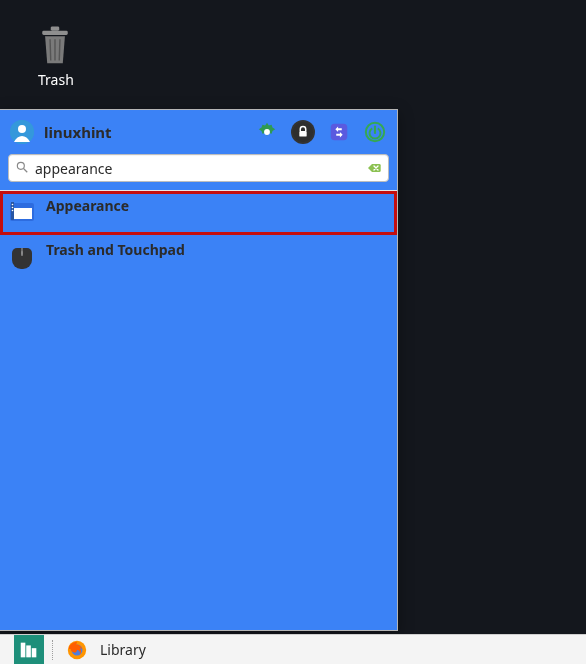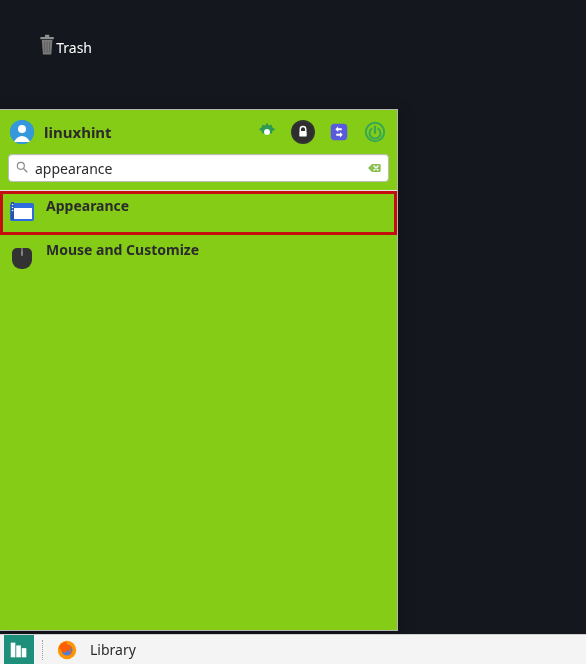--- a/index.html
+++ b/index.html
@@ -13,22 +13,22 @@
       position: relative;
       overflow: hidden;
     }
 
     
     .desktop-icon {
       position: absolute;
       top: 24px;
       left: 38px;
       display: flex;
-      flex-direction: row;
-      align-items: center;
+      flex-direction: column;
+      align-items: flex-start;
       width: 54px;
       cursor: pointer;
     }
     .desktop-icon .trash-icon {
       width: 34px;
       height: 42px;
       display: flex;
       align-items: center;
       justify-content: center;
     }
@@ -38,21 +38,21 @@
       margin-top: 4px;
     }
 
     
     .menu {
       position: absolute;
       top: 109px;
       left: 0;
       width: 398px;
       height: 522px;
-      background: #84cc16;
+      background: #3b82f6;
       border: 1px solid #b5b5b5;
       border-left: none;
       box-shadow: 0 4px 14px rgba(0,0,0,.35);
       display: flex;
       flex-direction: column;
     }
 
     .menu-header {
       height: 44px;
       display: flex;
@@ -162,21 +162,21 @@
       position: absolute;
       left: 0;
       bottom: 0;
       width: 586px;
       height: 30px;
       background: #f4f4f4;
       border-top: 1px solid #cfcfcf;
       display: flex;
       align-items: center;
       gap: 6px;
-      padding-left: 4px;
+      padding-left: 14px;
     }
     .start-btn {
       width: 30px;
       height: 30px;
       background: #1e8f7a;
       display: flex;
       align-items: center;
       justify-content: center;
       cursor: pointer;
     }
@@ -296,21 +296,21 @@
 
     <div class="result-row">
       <span class="rowicon">
         <svg viewBox="0 0 28 28">
             <path d="M9 5h10a5 5 0 0 1 5 5v7a9 9 0 0 1-9 9h-2a9 9 0 0 1-9-9v-7a5 5 0 0 1 5-5z" fill="#333"></path>
             <line x1="14" y1="5" x2="14" y2="13" stroke="#888" stroke-width="1.4"></line>
             <rect x="13" y="8" width="2" height="4" rx="1" fill="#888"></rect>
           </svg>
       </span>
       <span class="rowtext">
-        <span class="rtitle">Mouse and Customize</span>
+        <span class="rtitle">Trash and Touchpad</span>
       </span>
     </div>
 
   </div>
 </div>
 
 <div class="taskbar">
   <div class="start-btn">
     <svg width="22" height="22" viewBox="0 0 24 24">
       <rect x="3" y="4" width="5" height="16" fill="#ffffff"></rect>

